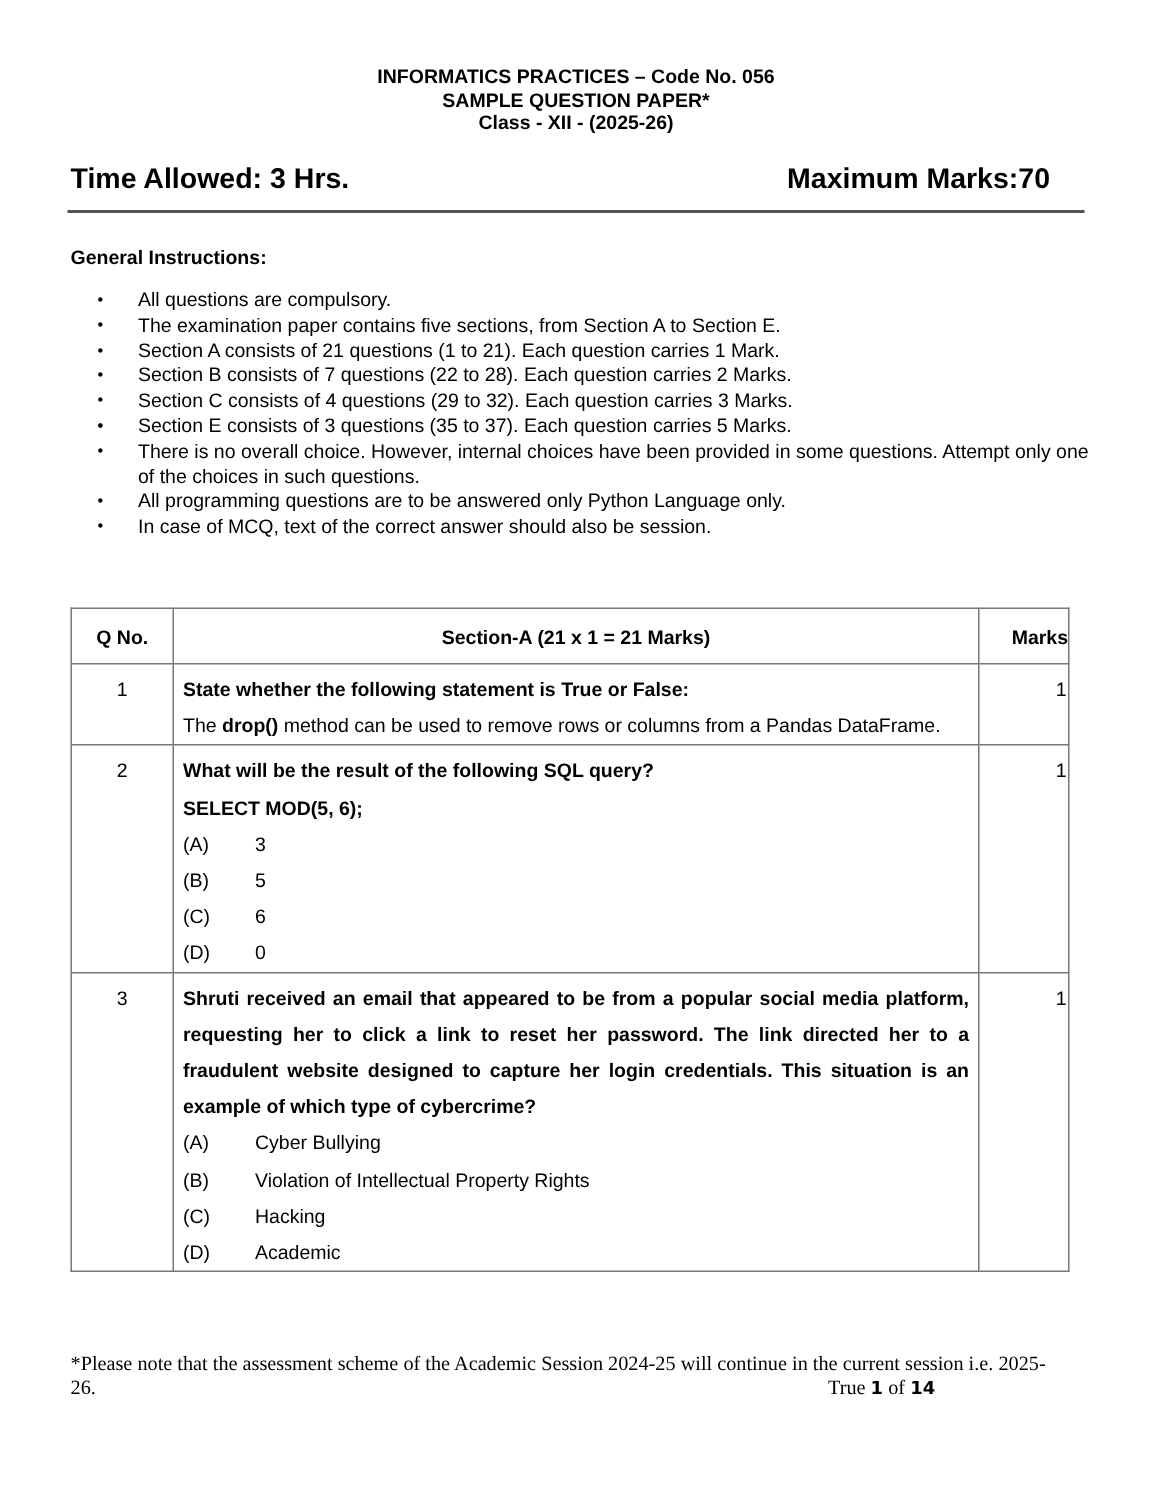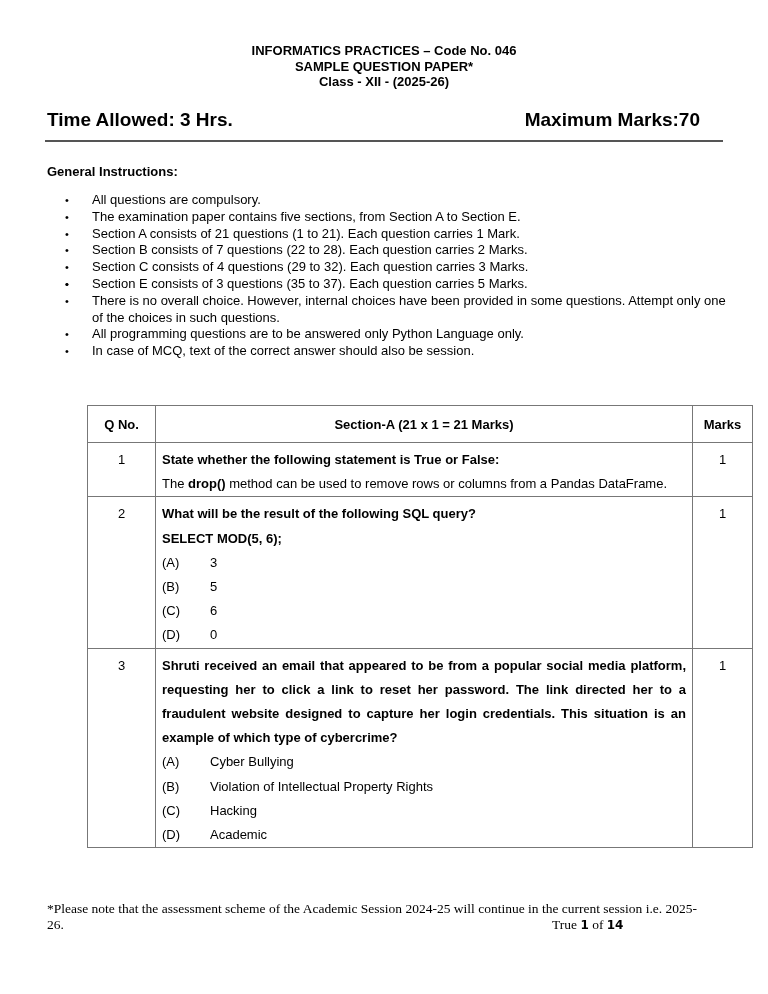--- a/index.html
+++ b/index.html
@@ -28,44 +28,44 @@
     position: absolute; top: 192px; left: 47px; width: 690px;
     margin: 0; padding: 0; list-style: none;
     font-size: 13px; line-height: 16.8px;
   }
   .instr-list li { position: relative; padding-left: 45px; }
   .instr-list li .bullet {
     position: absolute; left: 18px; top: 0; font-size: 11px;
   }
   table.qtable {
     position: absolute; top: 405px; left: 47px; width: 666px;
-    border-collapse: collapse; font-size: 13px; margin-left: 40px;
+    border-collapse: collapse; font-size: 13px;
   }
   table.qtable td, table.qtable th { border: 1px solid #777; vertical-align: top; }
   .col-q { width: 65px; text-align: center; }
-  .col-m { width: 57px; text-align: center; }
+  .col-m { width: 57px; text-align: right; }
   th { font-weight: bold; height: 36px; vertical-align: middle !important; padding: 0; }
   .qcell { padding: 5px 6px 0 6px; line-height: 24.2px; }
   .qnum { padding-top: 5px; line-height: 24px; }
   .bold { font-weight: bold; }
   .justify { text-align: justify; text-align-last: left; }
   .opt { display: flex; }
   .opt .lbl { width: 48px; }
   .footer {
     position: absolute; top: 901px; left: 47px; width: 660px;
     font-family: "Liberation Serif", serif; font-size: 13.5px; line-height: 16px;
   }
   .footer .page { position: absolute; left: 505px; top: 16px; }
   .footer .page b { font-family: "DejaVu Sans", sans-serif; font-size: 12px; }
 </style>
 </head>
 <body>
 
 <div class="header">
-  <div>INFORMATICS PRACTICES – Code No. 046</div>
+  <div>INFORMATICS PRACTICES – Code No. 056</div>
   <div>SAMPLE QUESTION PAPER*</div>
   <div>Class - XII - (2025-26)</div>
 </div>
 
 <div class="meta-row">
   <span>Time Allowed: 3 Hrs.</span>
   <span class="right">Maximum Marks:70</span>
 </div>
 
 <div class="rule"></div>

